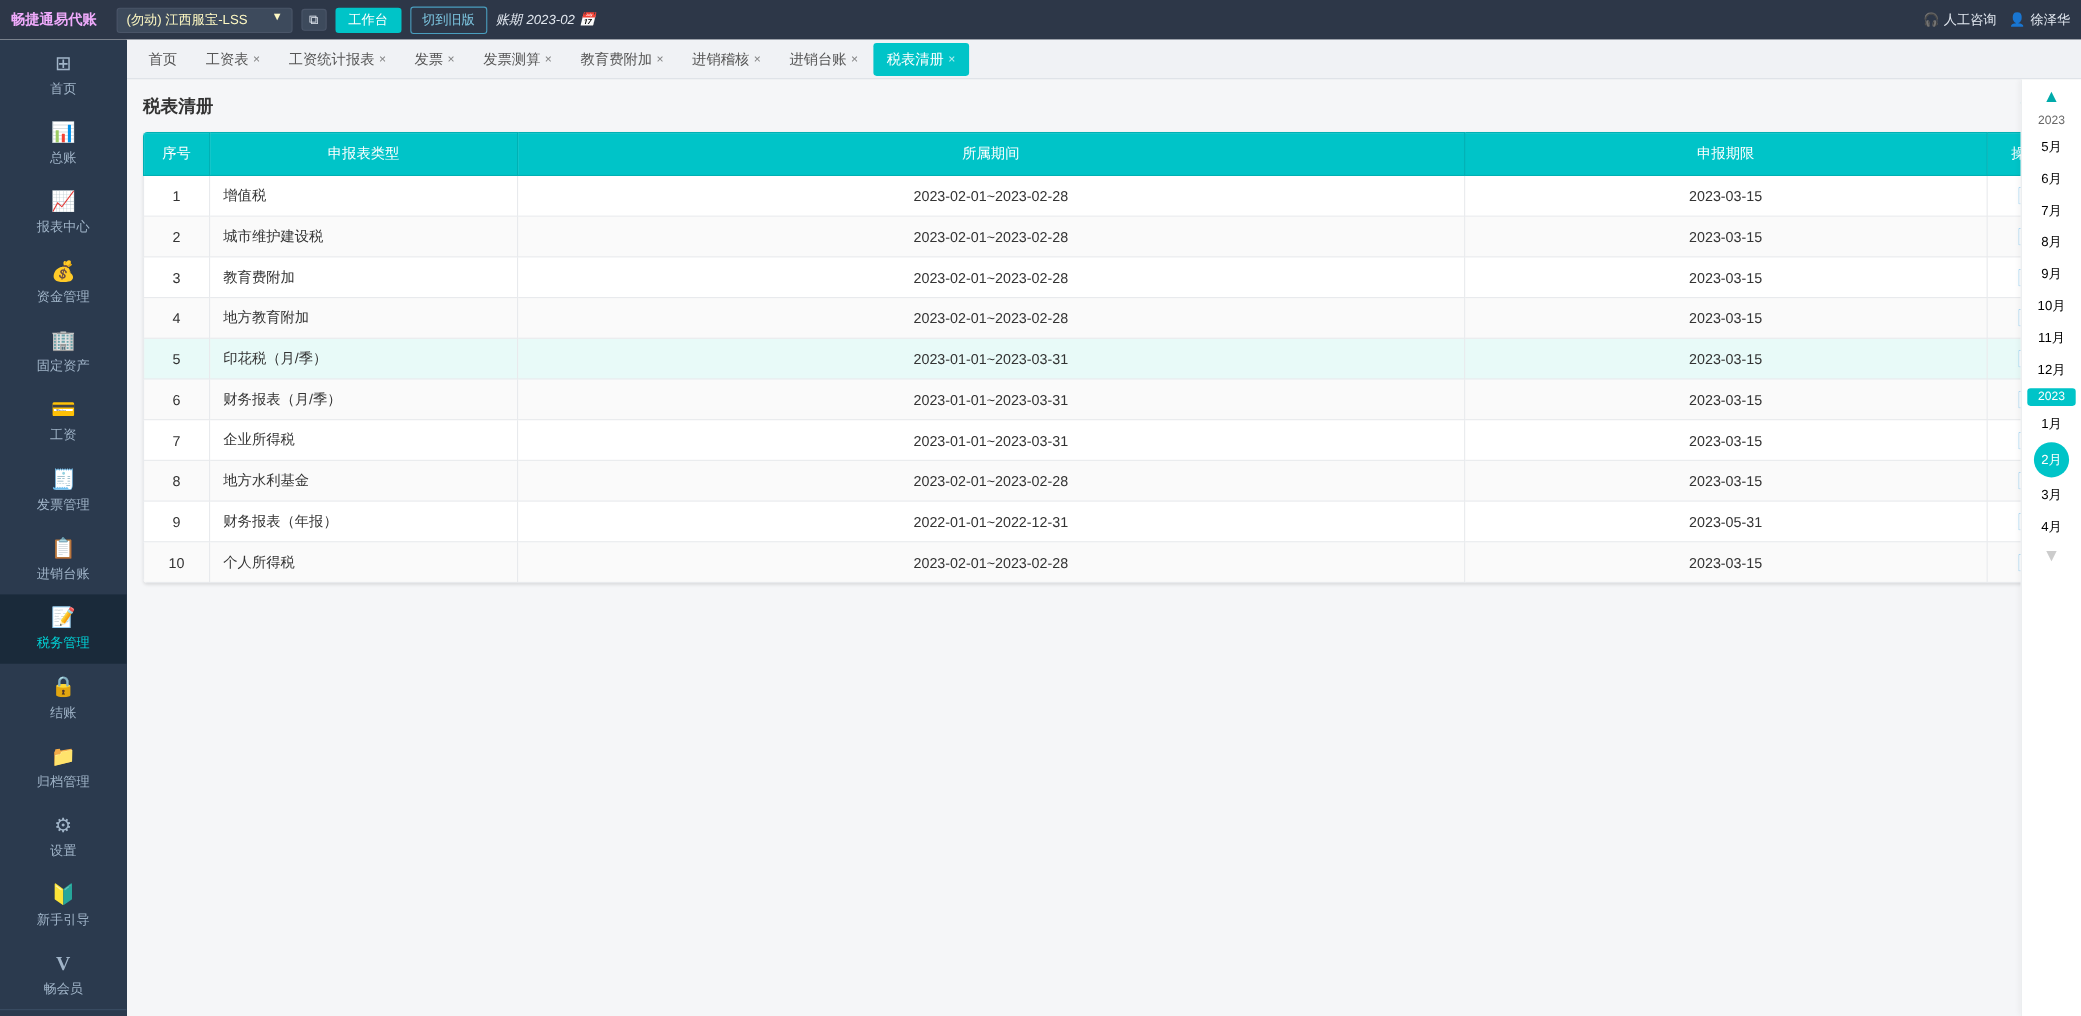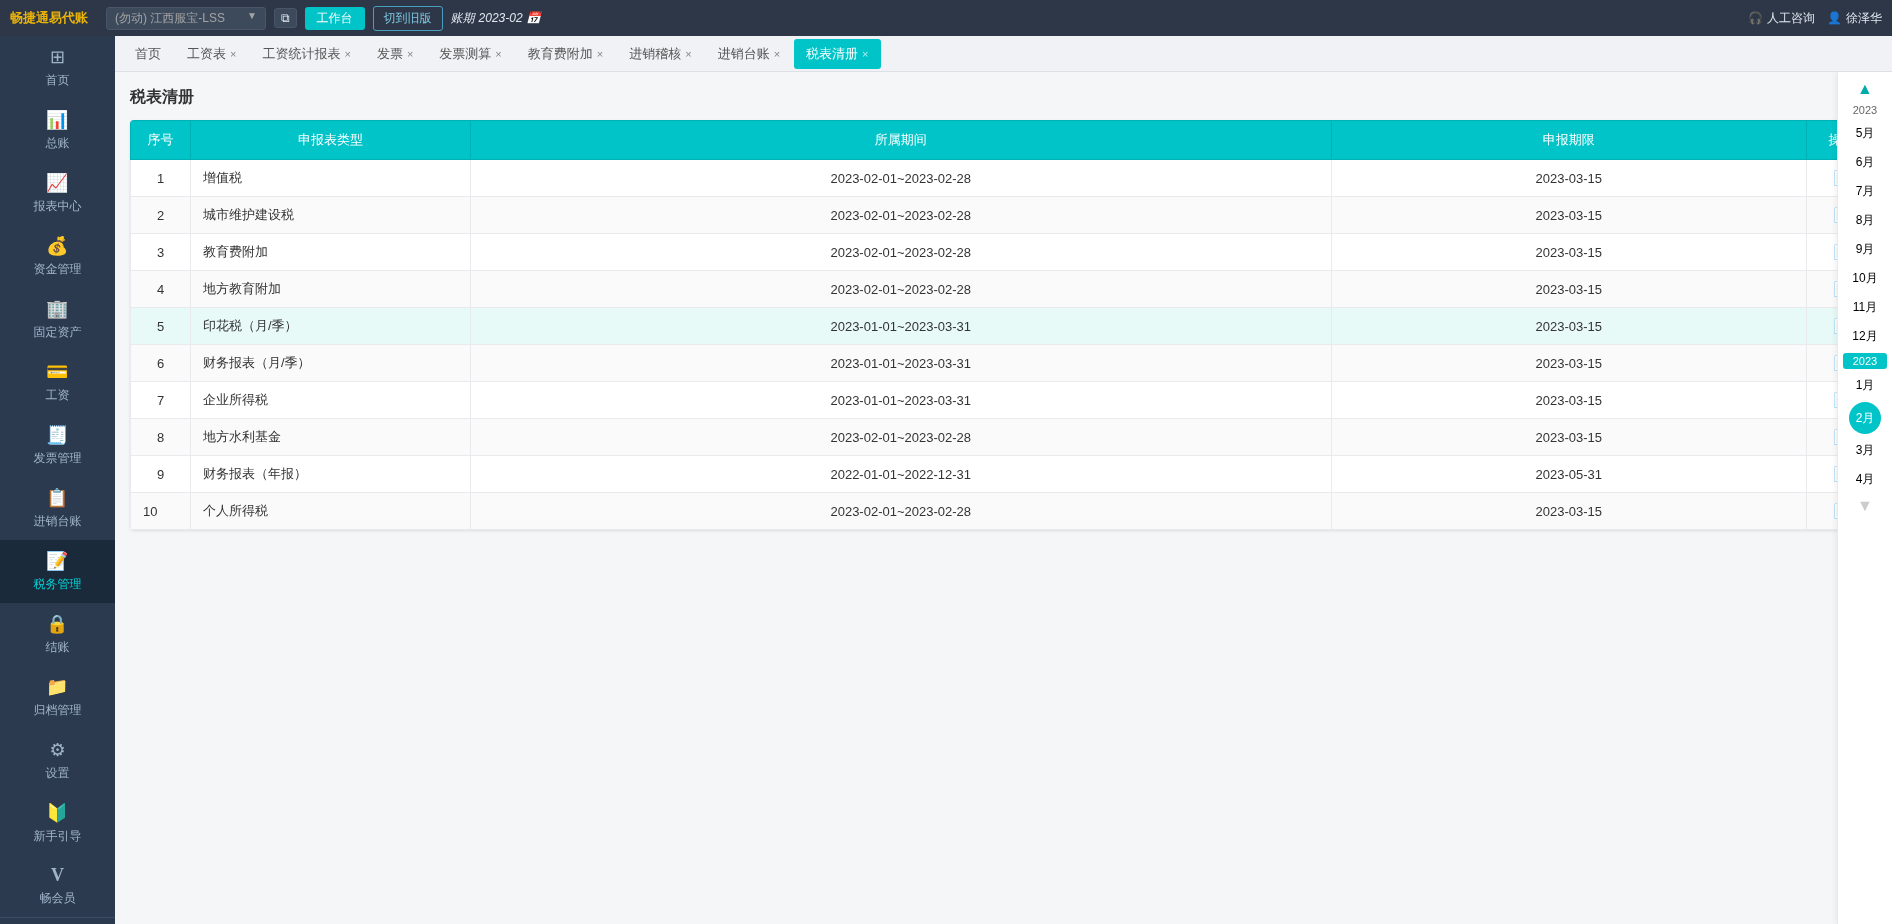--- a/index.html
+++ b/index.html
@@ -9,29 +9,29 @@
     .top-bar {
       height: 36px;
       background: #2d3748;
       display: flex;
       align-items: center;
       padding: 0 10px;
       gap: 8px;
       flex-shrink: 0;
     }
     .top-bar-logo {
-      color: #eab308;
+      color: #f0abfc;
       font-size: 13px;
       font-weight: bold;
       margin-right: 10px;
     }
     .company-selector {
       background: #3d4a5c;
       border: 1px solid #4a5568;
-      color: #a3a3a3;
+      color: #fef9c3;
       border-radius: 3px;
       padding: 2px 8px;
       font-size: 12px;
       cursor: pointer;
       display: flex;
       gap: 4px;
       min-width: 160px;
     }
     .company-selector .arrow { font-size: 10px; margin-left: auto; }
     .icon-btn {
@@ -525,21 +525,21 @@
             <tr>
     <td style="text-align:center;">9</td>
     <td class="tax-name">财务报表（年报）</td>
     <td>2022-01-01~2022-12-31</td>
     <td>2023-05-31</td>
     <td style="text-align:center;">
       <span class="action-icon">📄</span>
     </td>
   </tr>
             <tr>
-    <td style="text-align:left;">10</td>
+    <td style="text-align:center;">10</td>
     <td class="tax-name">个人所得税</td>
     <td>2023-02-01~2023-02-28</td>
     <td>2023-03-15</td>
     <td style="text-align:center;">
       <span class="action-icon">📄</span>
     </td>
   </tr>
           </tbody>
       </table>
 

